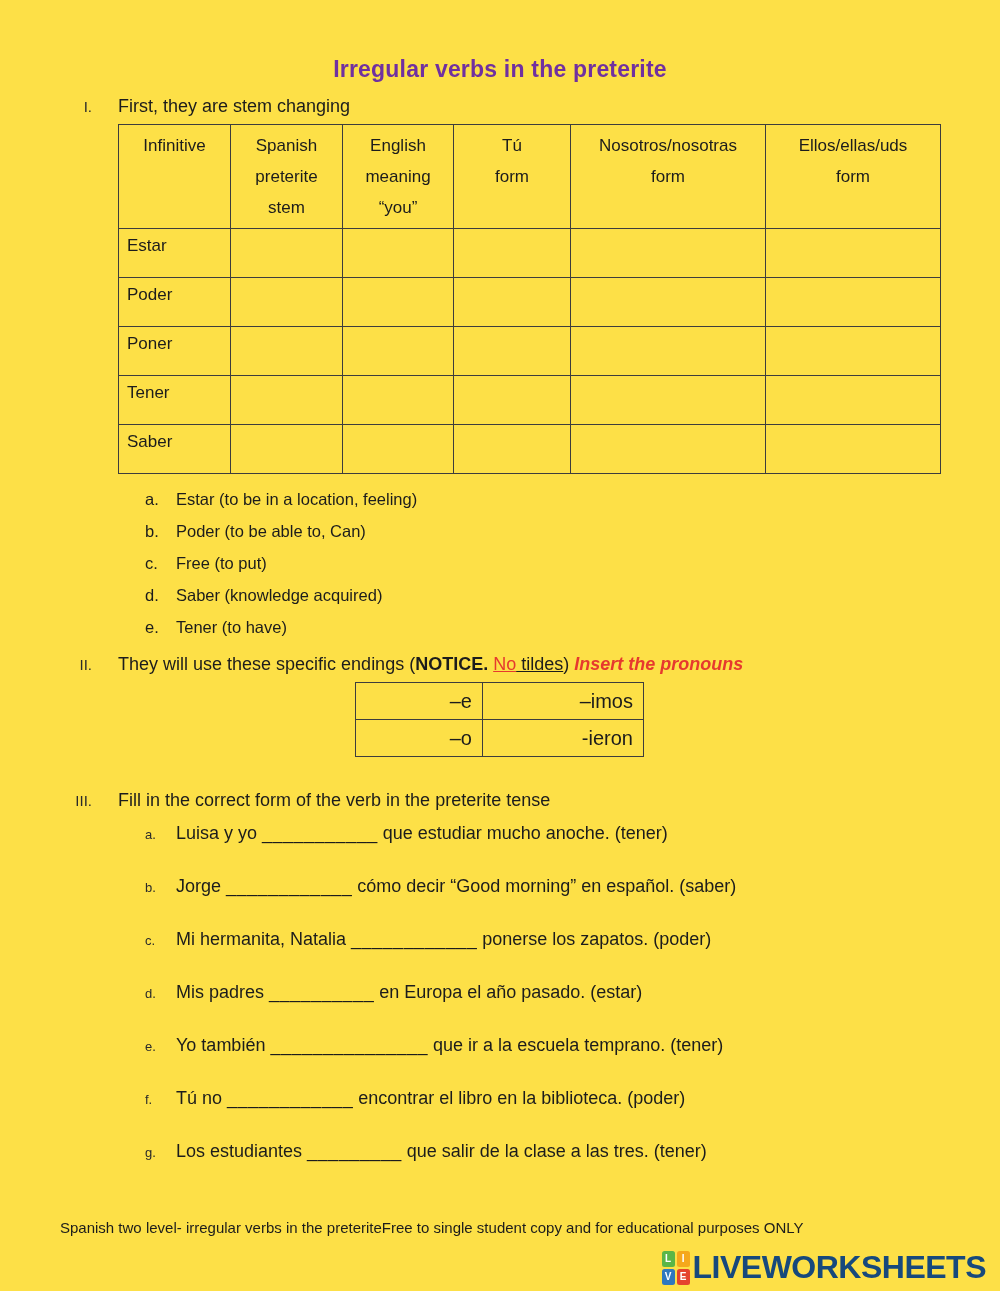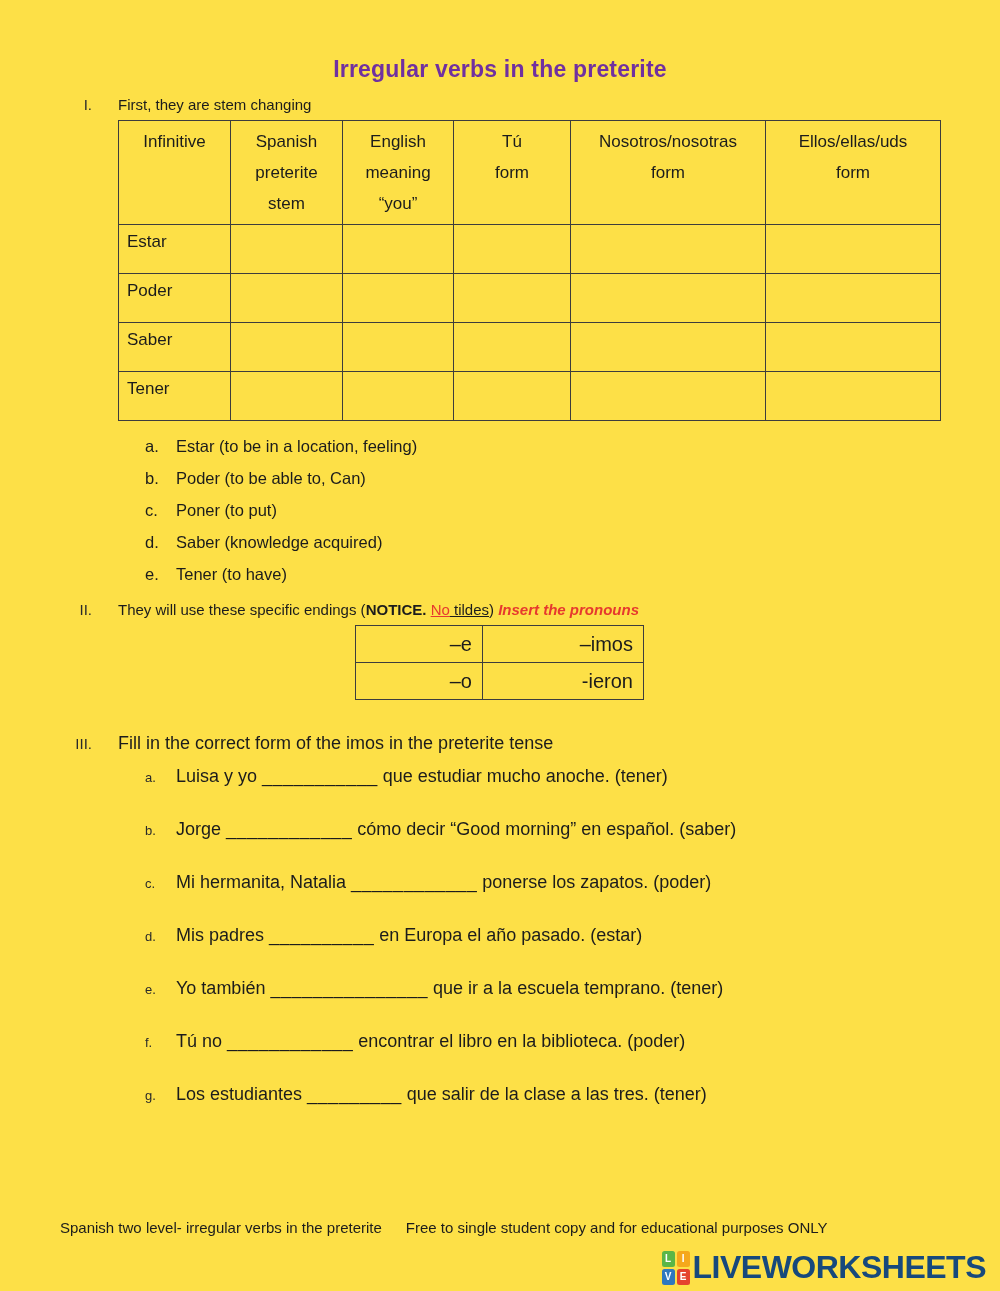--- a/index.html
+++ b/index.html
@@ -8,21 +8,21 @@
     width:1000px; height:1291px; margin:0 auto; background:#fde047;
     position:relative; overflow:hidden; color:#1c1c1c;
   }
   .title {
     padding-top:56px; text-align:center;
     font-size:23px; font-weight:bold; letter-spacing:0.2px;
   }
   .section-head { display:flex; align-items:baseline;margin-top:33px; }
   .sec1-head { margin-top:13px; }
   .numeral { width:92px; text-align:right; font-size:15px; color:#2a2a2a; flex:0 0 92px; }
-  .head-text { margin-left:26px; font-size:15px; }
+  .head-text { margin-left:26px; font-size:18px; }
   .sec3-head .head-text { font-size:18px; font-weight:500; }
 
   table { border-collapse:collapse; }
   .verb-table { margin:7px 0 0 118px; table-layout:fixed; }
   .verb-table th, .verb-table td { border:1.5px solid #3d3d3d; }
   .verb-table th {
     font-weight:normal; font-size:17px; text-align:center; vertical-align:top;
     white-space:pre-line; line-height:31px; padding:5px 13px; height:100px;
   }
   .verb-table td { height:49px; vertical-align:top; font-size:17px; padding:7px 8px; }
@@ -43,21 +43,21 @@
     border:1.5px solid #3d3d3d; height:37px; text-align:right;
     font-size:20px; padding-right:10px; vertical-align:middle;
   }
 
   .fill-items { margin:4px 0 0 145px; list-style:none; }
   .fill-items li { display:flex; align-items:baseline; margin-top:29px; font-size:18px; line-height:22px; }
   .fill-items li:first-child { margin-top:11px; }
   .fill-items .f-letter { width:31px; flex:0 0 31px; font-size:13px; color:#2a2a2a; }
   .blank { letter-spacing:0.5px; }
 
-  .footer { position:absolute; left:60px; bottom:55px; font-size:15px; display:flex; gap:24px; white-space:nowrap; }
+  .footer { position:absolute; left:60px; bottom:55px; font-size:15px; display:flex; white-space:nowrap; }
 
   .logo { position:absolute; right:14px; bottom:5px; display:flex; align-items:center; }
   .logo-icon {
     display:grid; grid-template-columns:13px 13px; grid-template-rows:16px 16px;
     gap:2px; margin-right:3px;
   }
   .logo-tile {
     border-radius:2.5px; color:#fff; font-size:10px; font-weight:bold;
     display:flex; align-items:center; justify-content:center; line-height:1;
   }
@@ -112,50 +112,58 @@
       </tr>
       <tr>
         <td>Poder</td>
         <td></td>
           <td></td>
         <td></td>
           <td></td>
         <td></td>
       </tr>
       <tr>
+        <td>Poner</td>
+        <td></td>
+          <td></td>
+        <td></td>
+          <td></td>
+        <td></td>
+      </tr>
+      <tr>
+        <td>Tener</td>
+        <td></td>
+          <td></td>
+        <td></td>
+          <td></td>
+        <td></td>
+      </tr>
+      <tr>
         <td>Saber</td>
-        <td></td>
-          <td></td>
-        <td></td>
-          <td></td>
-        <td></td>
-      </tr>
-      <tr>
-        <td>Tener</td>
         <td></td>
           <td></td>
         <td></td>
           <td></td>
         <td></td>
       </tr>
     </tbody>
   </table>
 
   <ul class="glossary">
     <li>
       <span class="g-letter">a.</span>
       <span>Estar (to be in a location, feeling)</span>
     </li>
     <li>
       <span class="g-letter">b.</span>
       <span>Poder (to be able to, Can)</span>
     </li>
     <li>
       <span class="g-letter">c.</span>
-      <span>Poner (to put)</span>
+      <span>Free (to put)</span>
     </li>
     <li>
       <span class="g-letter">d.</span>
       <span>Saber (knowledge acquired)</span>
     </li>
     <li>
       <span class="g-letter">e.</span>
       <span>Tener (to have)</span>
     </li>
   </ul>
@@ -179,21 +187,21 @@
       </tr>
       <tr>
         <td>–o</td>
         <td>-ieron</td>
       </tr>
     </tbody>
   </table>
 
   <div class="section-head sec3-head">
     <span class="numeral">III.</span>
-    <span class="head-text">Fill in the correct form of the imos in the preterite tense</span>
+    <span class="head-text">Fill in the correct form of the verb in the preterite tense</span>
   </div>
 
   <ul class="fill-items">
     <li>
       <span class="f-letter">a.</span>
       <span><span>Luisa y yo </span><span class="blank">___________</span><span> que estudiar mucho anoche. (tener)</span></span>
     </li>
     <li>
       <span class="f-letter">b.</span>
       <span><span>Jorge </span><span class="blank">____________</span><span> cómo decir “Good morning” en español. (saber)</span></span>

